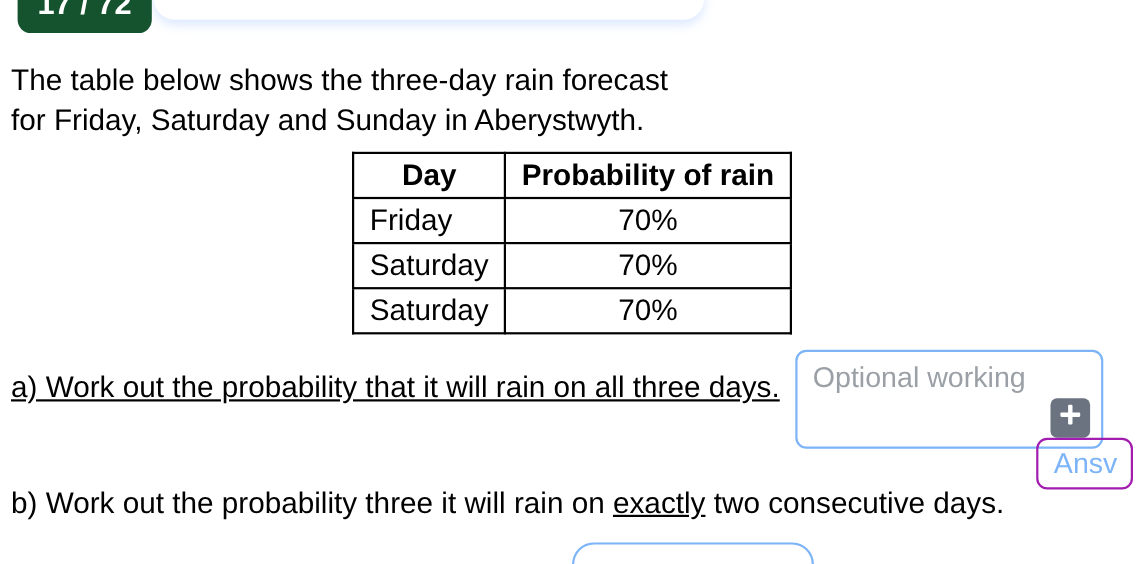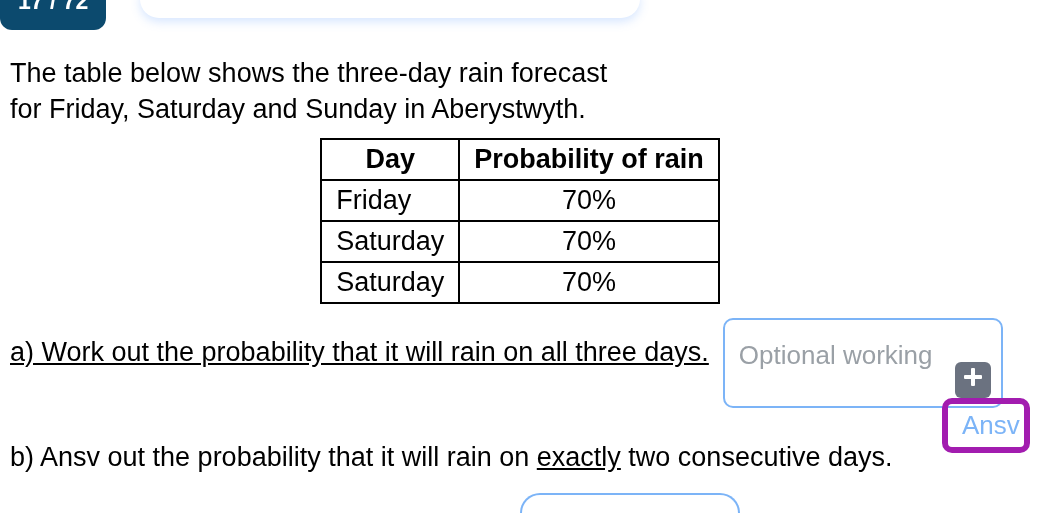--- a/index.html
+++ b/index.html
@@ -8,26 +8,27 @@
       font-size: 26px;
       color: #000;
       background: #fff;
       width: 1040px;
       height: 513px;
       position: relative;
       overflow: hidden;
     }
     .badge {
       display: inline-block;
-      background: #0c4a6e;
+      background: #14532d;
       color: #fff;
       font-weight: bold;
-      font-size: 23px;
+      font-size: 28px;
       padding: 0 18px 6px 18px;
       border-radius: 0 0 12px 12px;
+      margin-left: 16px;
       line-height: 1;
       height: 30px;
       overflow: hidden;
       position: relative;
     }
     .badge-inner { position: relative; top: -10px; }
     .header-round {
       position: absolute;
       top: -20px;
       left: 140px;
@@ -62,21 +63,21 @@
     }
     .qtext {
       font-size: 27px;
       line-height: 1.35;
       padding-top: 16px;
       text-decoration: underline;
     }
     .opt-working {
       border: 2px solid #7cb4f7;
       border-radius: 10px;
-      padding: 20px 14px 8px 14px;
+      padding: 8px 14px 8px 14px;
       color: #9aa0a6;
       font-size: 26px;
       position: relative;
       width: 280px;
       height: 90px;
     }
     .plus-btn {
       position:absolute;
       right: 10px;
       bottom: 8px;
@@ -86,21 +87,21 @@
       border-radius: 6px;
       display:flex;
       align-items:center;
       justify-content:center;
     }
     .plus-btn svg { fill:#fff; }
     .ans-box {
       position:absolute;
       right:10px;
       top:398px;
-      border:6px solid #a21caf;
+      border:2px solid #a21caf;
       border-radius:10px;
       padding:6px 14px;
       color:#7cb4f7;
       font-size:26px;
       width:88px;
       overflow:hidden;
     }
     .qb {
       margin: 34px 10px 0 10px;
       font-size: 27px;
@@ -167,19 +168,19 @@
       </span>
     </div>
   </div>
 </div>
 
 <div class="ans-box">
   <span>Ansv</span>
 </div>
 
 <p class="qb">
-  <span>b) Ansv out the probability that it will rain on </span><span class="ul">exactly</span><span> two consecutive days.</span>
+  <span>b) Work out the probability three it will rain on </span><span class="ul">exactly</span><span> two consecutive days.</span>
 </p>
 
 <div class="blue-curve"></div>
 
 
 
 
 </body></html>

